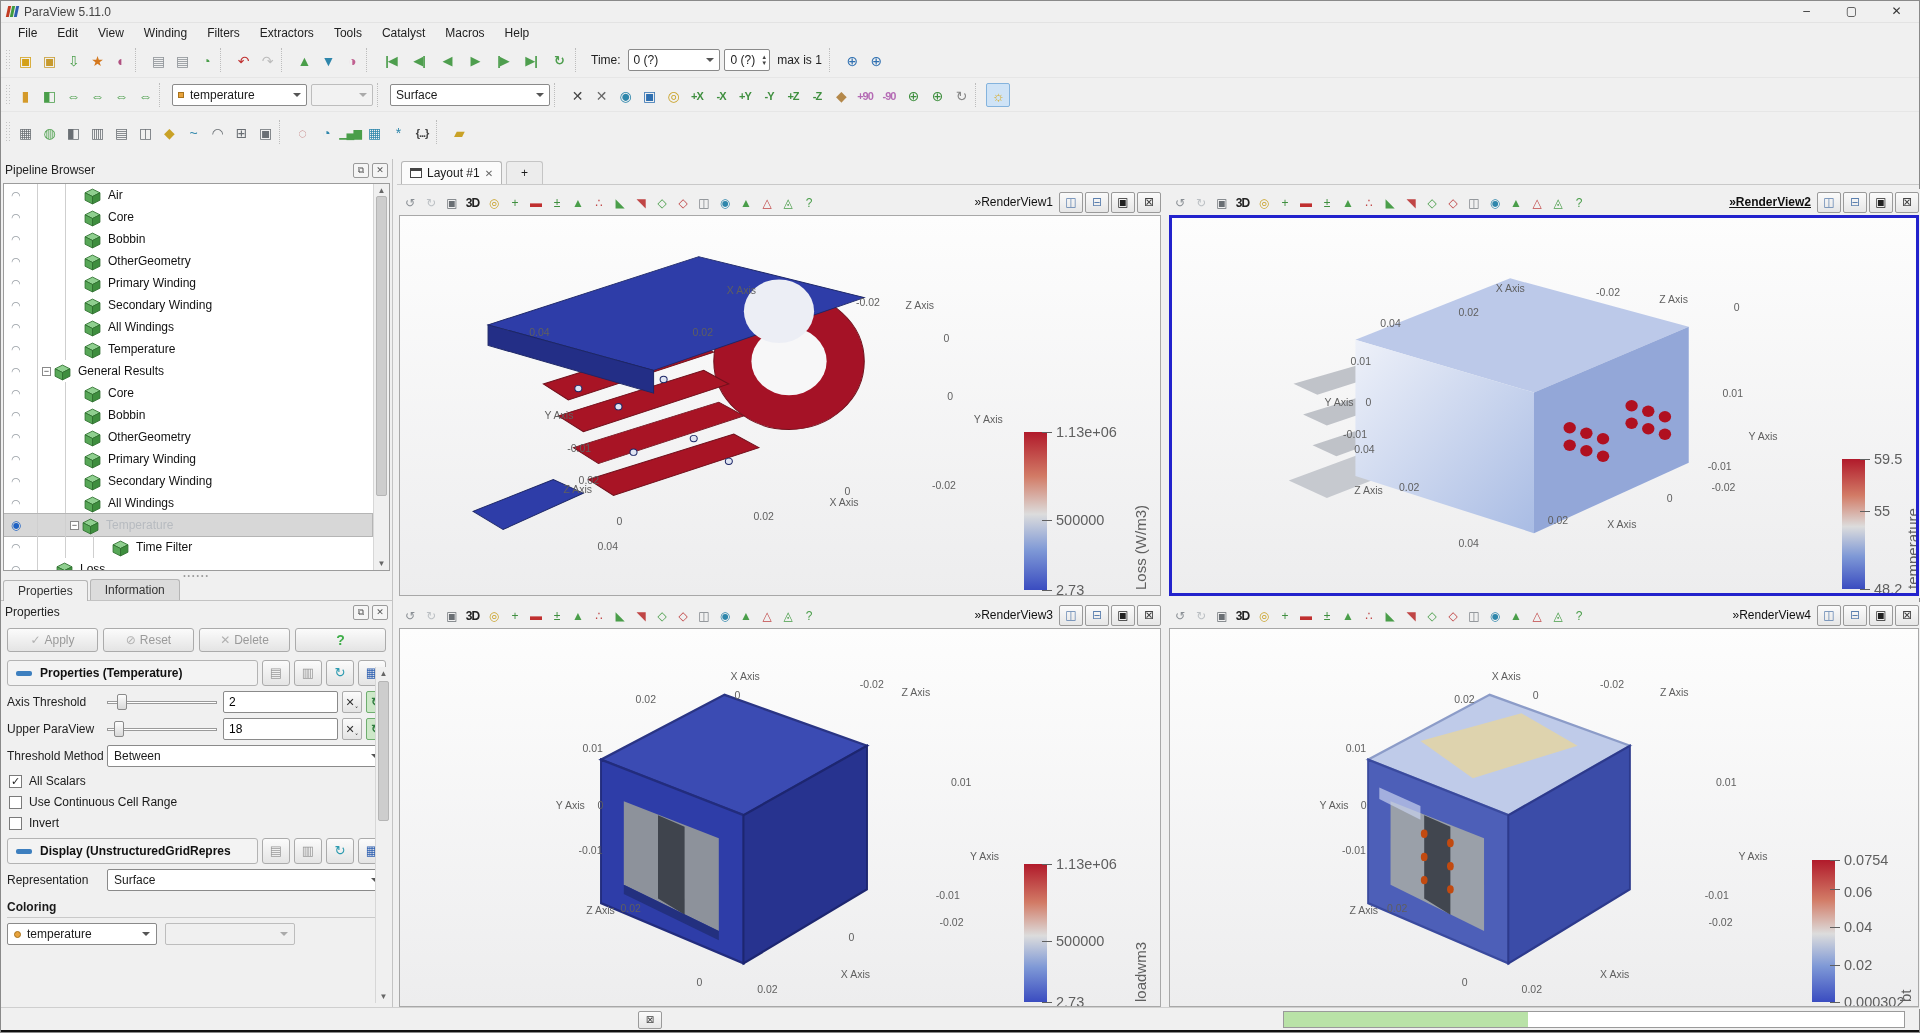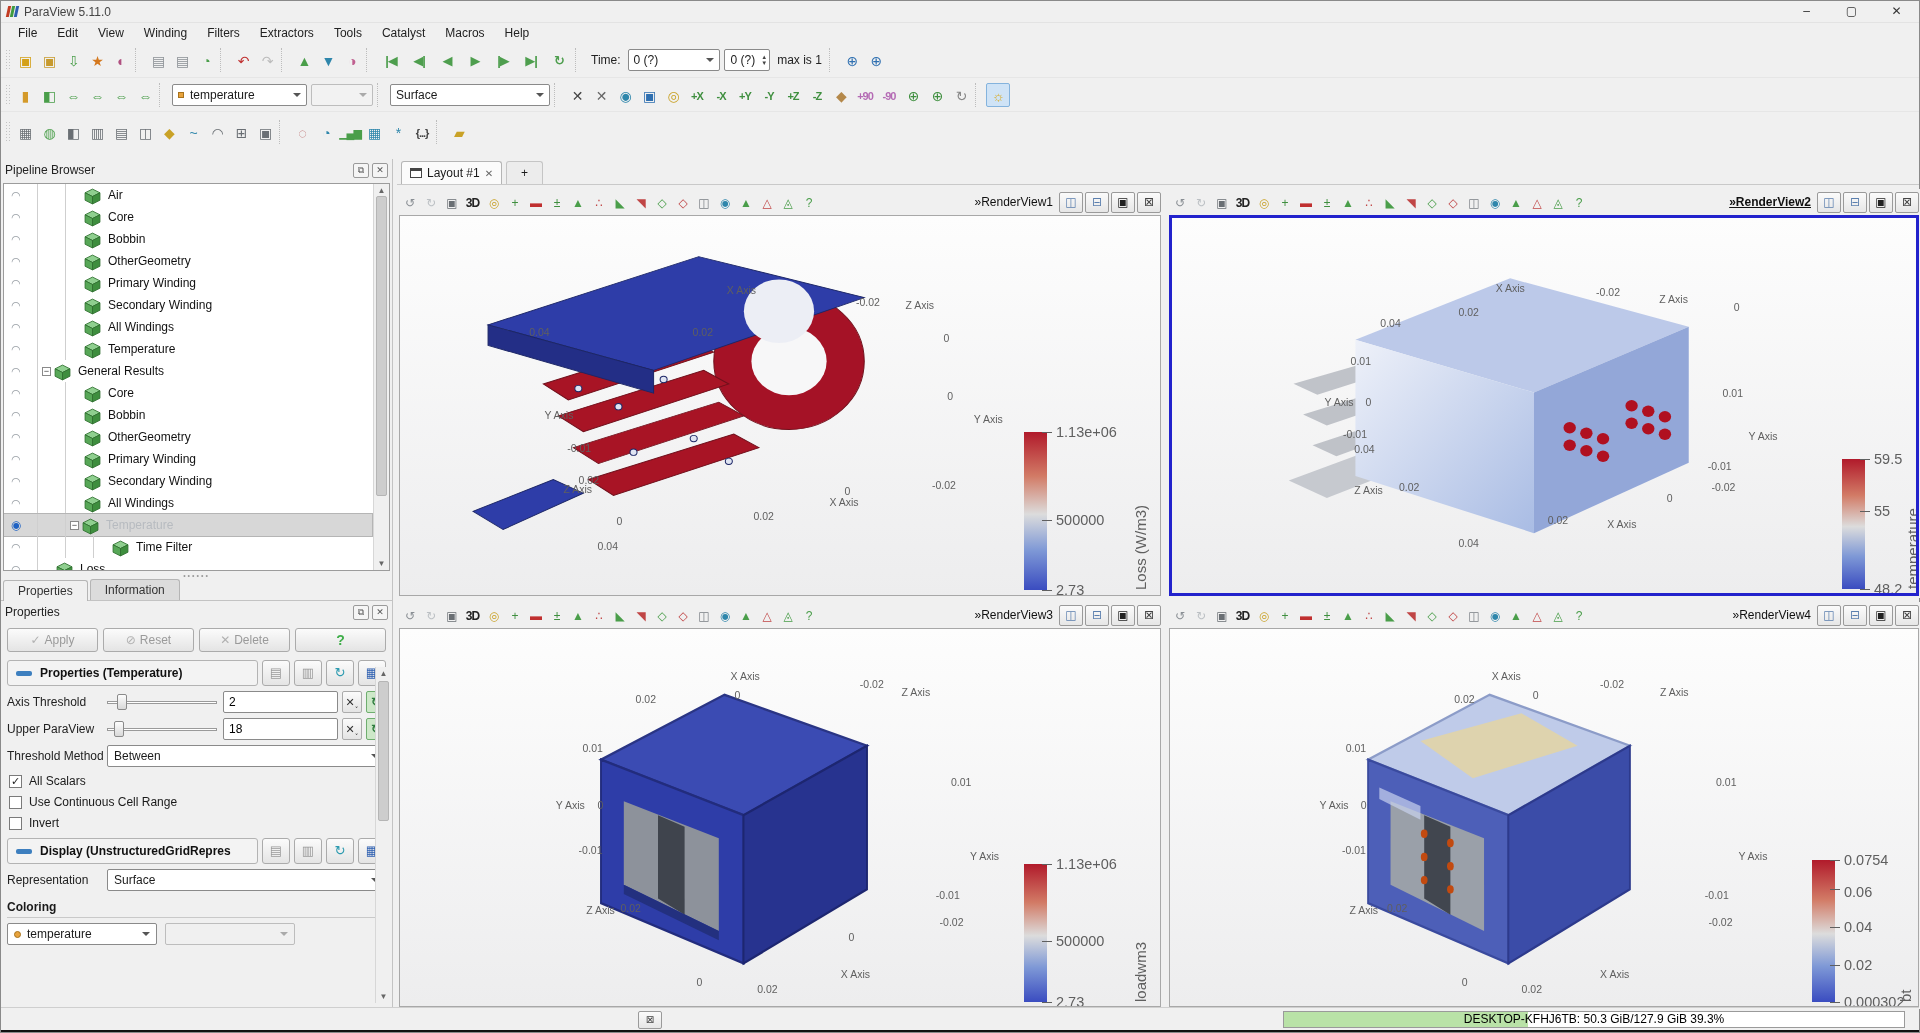--- a/index.html
+++ b/index.html
@@ -970,17 +970,16 @@
           <div class="cb-lab" style="top: 142px;">0.000302</div>
           <div class="cb-title" style="left: 85px;">bt</div>
         </div>
       </div>
     </div>
 
   <div id="statusbar">
     <span id="abortbtn">⊠</span>
     <span id="memprog">
       <span id="memfill" style="width: 39.3%;"></span>
-      <span id="memtext">DESKTOP-KFHJ6TB: 50.3 GiB/127.9 GiB 39.3%</span>
     </span>
     <span id="bottomedge"></span>
   </div>
 </div>
 
 </body></html>

